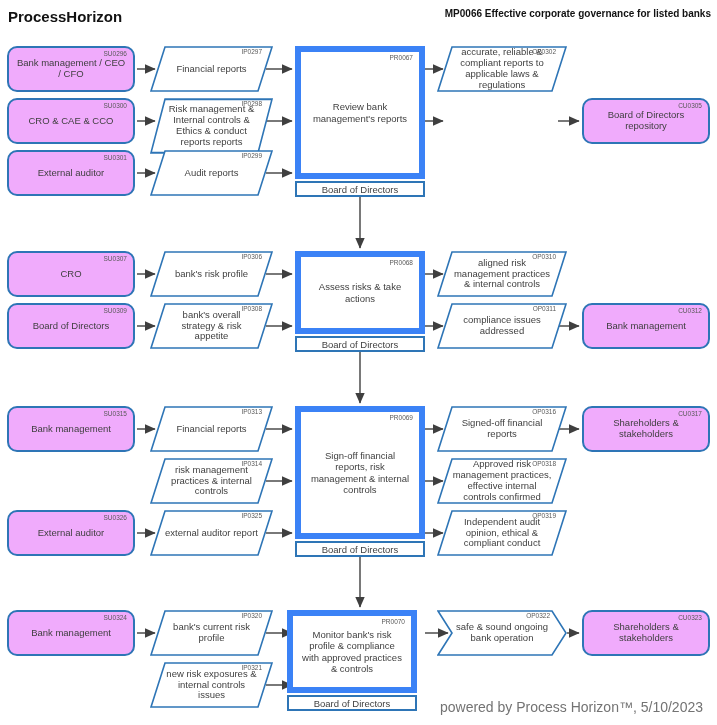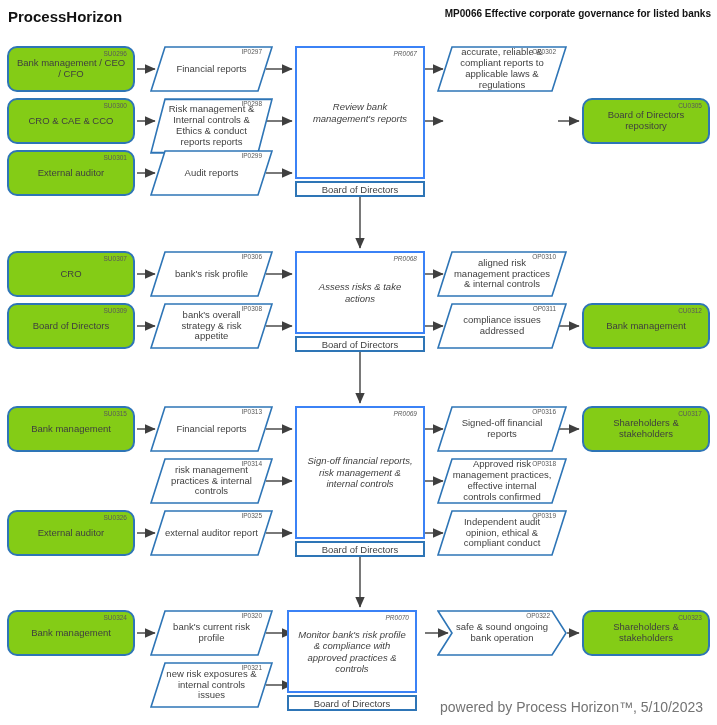--- a/index.html
+++ b/index.html
@@ -1,31 +1,31 @@
 <!DOCTYPE html>
 <html><head>
 <meta charset="utf-8">
 <style>
   html,body{margin:0;padding:0;background:#ffffff;font-family:"Liberation Sans",sans-serif;}
   .canvas{position:relative;width:717px;height:725px;background:#fff;overflow:hidden;}
   .hdr-brand{position:absolute;left:8px;top:8px;font-size:15px;font-weight:bold;color:#121212;}
   .hdr-title{position:absolute;right:6px;top:8px;font-size:10px;font-weight:bold;color:#121212;}
   .shape{position:absolute;box-sizing:border-box;display:flex;align-items:center;justify-content:center;
          text-align:center;font-size:9.5px;color:#3f3f3f;line-height:1.15;}
-  .role{border:2px solid #2e75b6;border-radius:10px;background:#84cc16;padding:0 6px;}
+  .role{border:2px solid #2e75b6;border-radius:10px;background:#f0abfc;padding:0 6px;}
   .poly{background:transparent;}
   .poly svg.outline{position:absolute;left:0;top:0;width:100%;height:100%;}
   .poly .lbl{position:relative;z-index:1;padding:0 15px;}
   .sid{position:absolute;top:2px;right:6px;font-size:6.5px;color:#595959;z-index:2;}
   .poly .sid{right:11px;}
   .poly.chev .sid{right:17px;}
   .proc{position:absolute;box-sizing:border-box;display:flex;flex-direction:column;}
-  .proc-main{flex:1;box-sizing:border-box;border:2px solid #3b82f6;background:#fff;position:relative;
+  .proc-main{flex:1;box-sizing:border-box;border:6px solid #3b82f6;background:#fff;position:relative;
              display:flex;align-items:center;justify-content:center;text-align:center;
-             font-size:9.5px;color:#3f3f3f;line-height:1.2;padding:0 9px;font-style:italic;}
+             font-size:9.5px;color:#3f3f3f;line-height:1.2;padding:0 9px;}
   .proc-foot{height:16px;box-sizing:border-box;margin-top:2px;border:2px solid #2e75b6;background:#fff;
              display:flex;align-items:center;justify-content:center;font-size:9.5px;color:#3f3f3f;}
   .credit{position:absolute;right:14px;top:699px;font-size:14px;color:#737373;}
   svg.arrows{position:absolute;left:0;top:0;width:717px;height:725px;pointer-events:none;}
   svg.arrows line{stroke:#3f3f3f;stroke-width:1.4;}
 </style>
 </head>
 <body>
 
 <div class="canvas">

